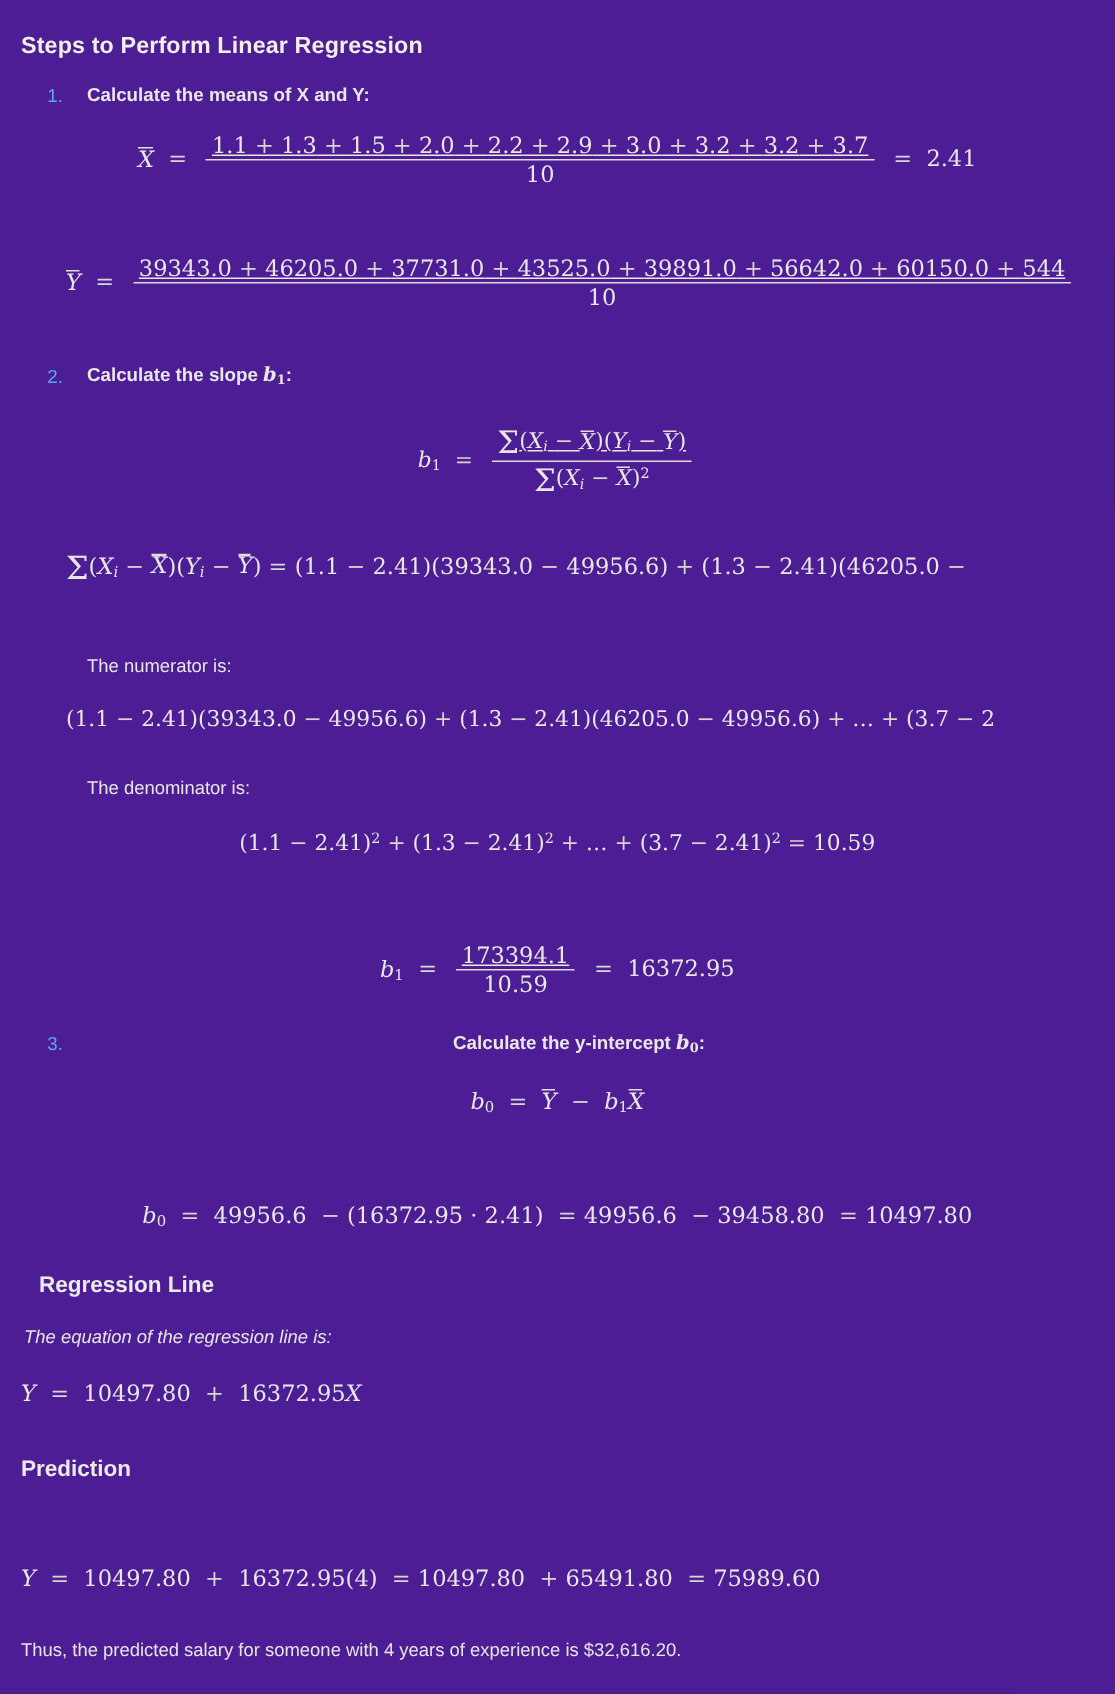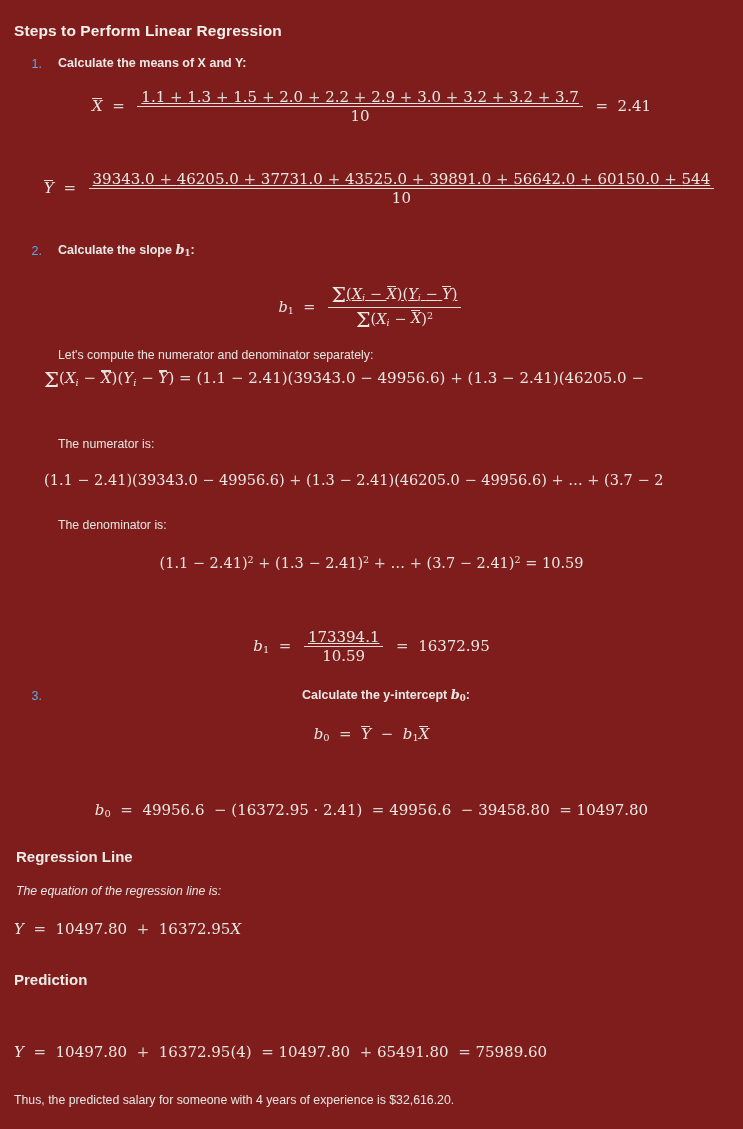--- a/index.html
+++ b/index.html
@@ -11,21 +11,21 @@
     width: 743px;
     height: 1129px;
     overflow: hidden;
     font-family: "Liberation Sans", sans-serif;
     color: #e8e6e3;
   }
   .page {
     position: relative;
     width: 743px;
     height: 1129px;
-    background: #7f1d1d;
+    background: #4c1d95;
     overflow: hidden;
     box-sizing: border-box;
     padding: 0 14px;
   }
 
   
   .h-main {
     font-size: 15.5px;
     font-weight: bold;
     color: #f2efe9;
@@ -192,21 +192,20 @@
 
   <div class="mcenter math" style="top:285px;font-size:14.5px;">
     <span class="mi"><span>b</span><sub class="sn">1</sub></span>
     <span class="op">&nbsp;=&nbsp;</span>
     <span class="frac">
       <span class="nume"><span class="sigma">Σ</span>(<span class="mi">X</span><sub class="s">i</sub> <span class="op">−</span> <span class="mi"><span class="bar">X</span></span>)(<span class="mi">Y</span><sub class="s">i</sub> <span class="op">−</span> <span class="mi"><span class="bar">Y</span></span>)</span>
       <span class="deno"><span class="sigma">Σ</span>(<span class="mi">X</span><sub class="s">i</sub> <span class="op">−</span> <span class="mi"><span class="bar">X</span></span>)<sup class="sp">2</sup></span>
     </span>
   </div>
 
-  <div class="para indent" style="position:absolute;left:14px;top:348px;">Let's compute the numerator and denominator separately:</div>
 
   <div class="mrow math" style="left:44px;top:369px;width:686px;font-size:15px;">
     <span class="sigma">Σ</span>(<span class="mi">X</span><sub class="s">i</sub> <span class="op">−</span> <span class="mi"><span class="bar">X</span></span>)(<span class="mi">Y</span><sub class="s">i</sub> <span class="op">−</span> <span class="mi"><span class="bar">Y</span></span>)
     <span class="op"> = </span>(<span>1.1</span> <span class="op">−</span> <span>2.41</span>)(<span>39343.0</span> <span class="op">−</span> <span>49956.6</span>)
     <span class="op"> + </span>(<span>1.3</span> <span class="op">−</span> <span>2.41</span>)(<span>46205.0</span> <span class="op">−</span>
   </div>
 
   <div class="para indent" style="position:absolute;left:14px;top:437px;">The numerator is:</div>
 
   <div class="mrow math" style="left:44px;top:473px;width:686px;font-size:14.5px;">
@@ -251,21 +250,21 @@
   <div class="mcenter math" style="top:803px;font-size:15px;">
     <span class="mi"><span>b</span><sub class="sn">0</sub></span>
     <span class="op">&nbsp;=&nbsp;</span>
     <span>49956.6</span>
     <span class="op">&nbsp;−&nbsp;</span>(<span>16372.95</span> · <span>2.41</span>)
     <span class="op">&nbsp;=&nbsp;</span><span>49956.6</span>
     <span class="op">&nbsp;−&nbsp;</span><span>39458.80</span>
     <span class="op">&nbsp;=&nbsp;</span><span>10497.80</span>
   </div>
 
-  <div class="h-sub" style="position:absolute;left:16px;top:848px;">Regression Line</div>
+  <div class="h-sub" style="position:absolute;left:26px;top:848px;">Regression Line</div>
 
   <div class="para" style="position:absolute;left:16px;top:884px;font-style:italic;">The equation of the regression line is:</div>
 
   <div class="mrow math" style="left:14px;top:922px;width:700px;font-size:15px;">
     <span class="mi"><span class="hat"><span>Y</span></span></span>
     <span class="op">&nbsp;=&nbsp;</span>
     <span>10497.80</span>
     <span class="op">&nbsp;+&nbsp;</span>
     <span>16372.95</span><span class="mi">X</span>
   </div>

